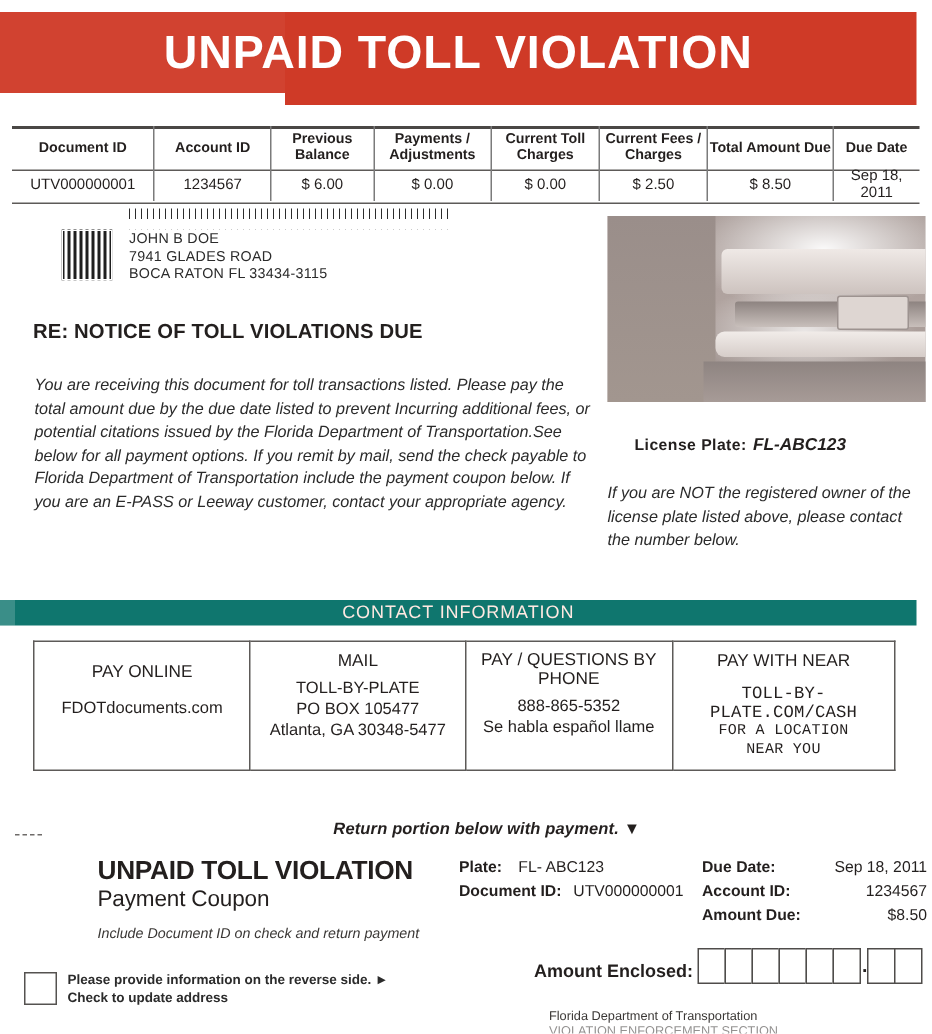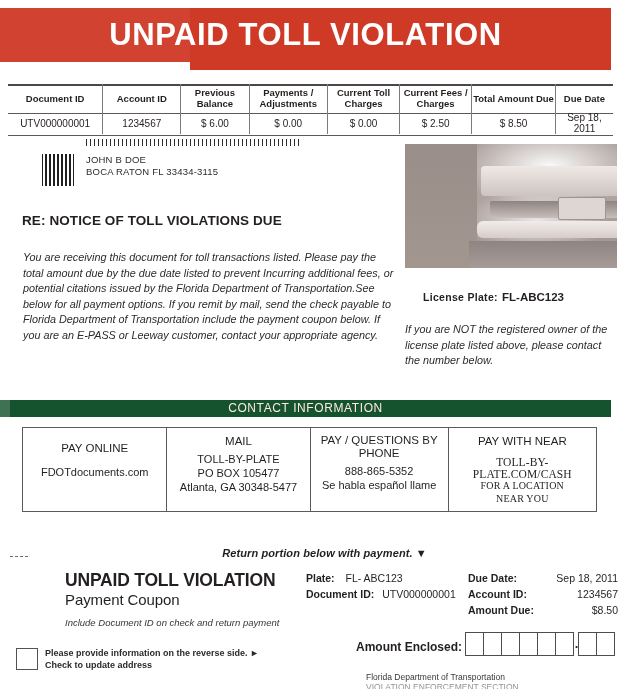--- a/index.html
+++ b/index.html
@@ -132,30 +132,30 @@
   }
   #vehicle-photo .road{
     position:absolute;left:0;top:0;width:34%;height:100%;
     background:linear-gradient(to bottom,#9a8e8a,#a2968f);
   }
 
   #plate-label{
     left:423px;top:291px;font-size:10.5px;font-weight:bold;letter-spacing:0.3px;
   }
   #plate-value{
-    left:502px;top:291px;font-size:11.5px;font-weight:bold;
+    left:502px;top:291px;font-size:11.5px;font-style:italic;font-weight:bold;
   }
   #plate-notice{
     left:405px;top:322px;width:212px;
     font-size:10.8px;line-height:15.6px;font-style:italic;color:#2b2b2b;
   }
 
   
   #contact-banner{
-    left:0;top:400px;width:611px;height:17px;background:#14532d;
+    left:0;top:400px;width:611px;height:17px;background:#0f766e;
   }
   #contact-banner .shadeL{
     position:absolute;left:0;top:0;width:10px;height:100%;
     background:rgba(255,255,255,0.18);
   }
   #contact-banner-text{
     position:absolute;left:0;right:0;top:1px;text-align:center;
     color:#ffe9e2;font-size:12px;letter-spacing:0.6px;
     padding-left:0px;
   }
@@ -167,21 +167,21 @@
   }
   #contact-table td{
     border:1px solid #5d5a58;
     vertical-align:top;
     text-align:center;
     padding:6px 4px 6px 4px;
     height:59px;
   }
   .cc-title{font-size:11.5px;line-height:14px;margin-bottom:4px;}
   .cc-line{font-size:11px;line-height:14px;}
-  .cc-serif{font-family:Liberation Serif, serif;}
+  .cc-serif{font-family:Liberation Mono, monospace;}
   .cc-serif.big{font-size:11.5px;letter-spacing:0.1px;}
   .cc-serif.small{font-size:10px;letter-spacing:0.2px;line-height:12.5px;}
 
   
   #return-note{
     left:16px;right:0;top:547px;text-align:center;
     font-size:11px;font-weight:bold;font-style:italic;letter-spacing:0.1px;margin-left:12px;
   }
   #tear-ticks{
     left:10px;top:556px;width:18px;height:1px;
@@ -270,20 +270,21 @@
     </tr>
   </tbody>
 </table>
 
 <div class="abs" id="postal-barcode">
   <div class="lowhalf"></div>
 </div>
 <div class="abs" id="qr-code"></div>
 <div class="abs" id="recipient-block">
   <div>JOHN B DOE</div>
+  <div>7941 GLADES ROAD</div>
   <div>BOCA RATON FL 33434-3115</div>
 </div>
 
 <div class="abs" id="subject-line">RE: NOTICE OF TOLL VIOLATIONS DUE</div>
 <div class="abs" id="body-paragraph">You are receiving this document for toll transactions listed. Please pay the total amount due by the due date listed to prevent Incurring additional fees, or potential citations issued by the Florida Department of Transportation.See below for all payment options. If you remit by mail, send the check payable to Florida Department of Transportation include the payment coupon below. If you are an E-PASS or Leeway customer, contact your appropriate agency.</div>
 
 <div class="abs" id="vehicle-photo">
   <div class="road"></div>
   <div class="bumper"></div>
   <div class="grille"></div>

